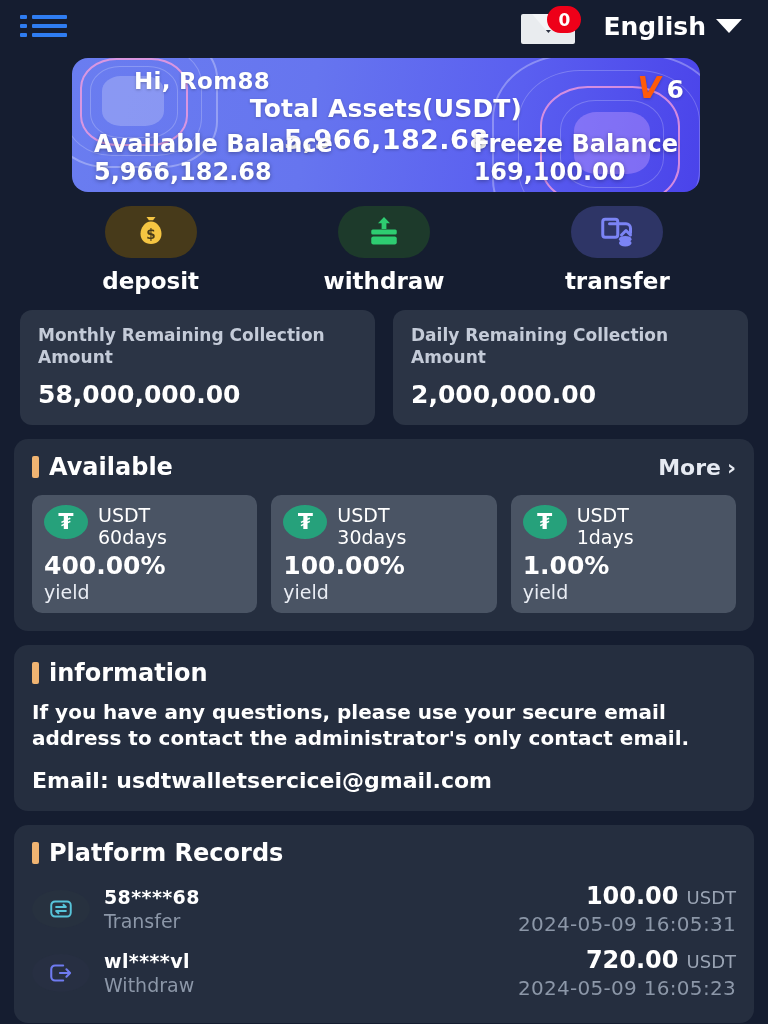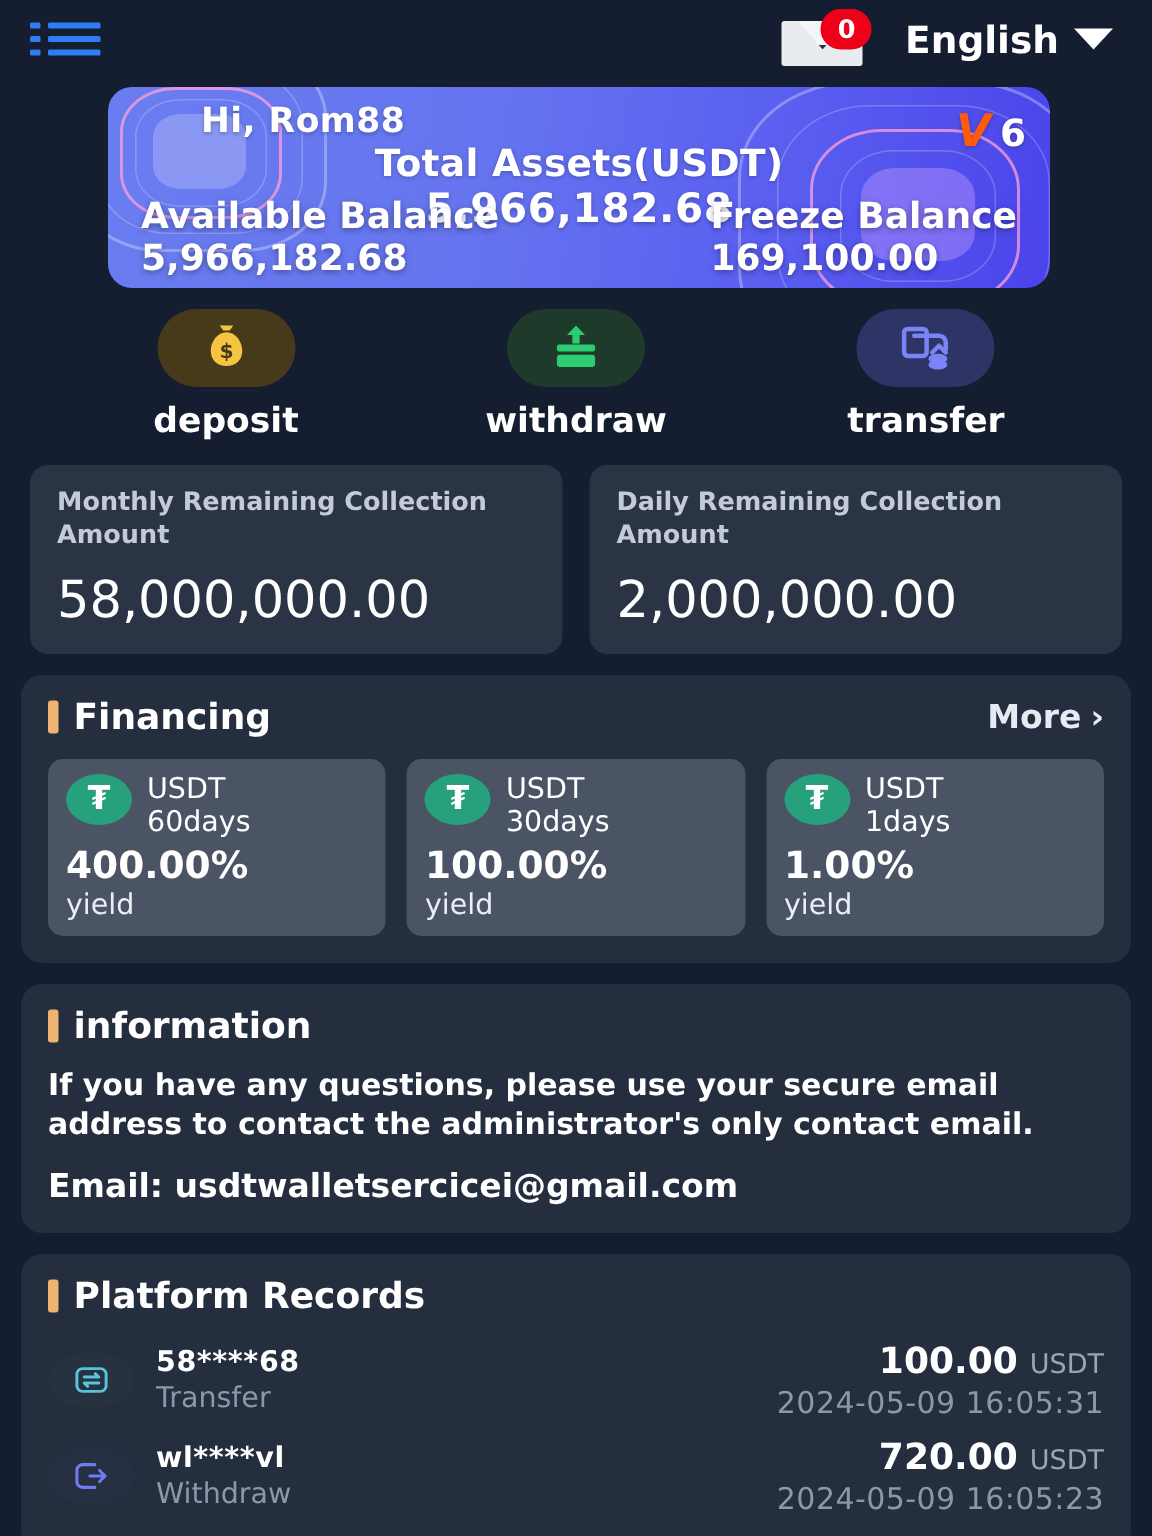--- a/index.html
+++ b/index.html
@@ -118,21 +118,21 @@
   }
   .action-label { margin-top: 10px; color: #fff; font-size: 23px; font-weight: bold; }
 
   
   .collect-row { display: flex; gap: 18px; padding: 16px 20px 0 20px; }
   .collect {
     flex: 1; background: #2b3445; border-radius: 12px;
     padding: 14px 18px 16px 18px;
   }
   .collect .ttl { color: #c4cbd8; font-size: 17px; font-weight: bold; line-height: 1.3; }
-  .collect .amt { color: #ffffff; font-size: 34px; font-weight: normal; margin-top: 12px; }
+  .collect .amt { color: #ffffff; font-size: 25px; font-weight: bold; margin-top: 12px; }
 
   
   .panel {
     margin: 14px 14px 0 14px; background: #252e3f;
     border-radius: 14px; padding: 14px 18px 18px 18px;
   }
   .panel-head { display: flex; align-items: center; }
   .panel-title { display: flex; align-items: center; gap: 10px; }
   .tick { width: 7px; height: 22px; background: #f0b472; border-radius: 2px; }
   .panel-title span { color: #fff; font-size: 24px; font-weight: bold; }
@@ -296,21 +296,21 @@
   <div class="collect">
     <div class="ttl">Daily Remaining Collection Amount</div>
     <div class="amt">2,000,000.00</div>
   </div>
 </div>
 
 <div class="panel">
   <div class="panel-head">
     <div class="panel-title">
       <span class="tick"></span>
-      <span>Financing</span>
+      <span>Available</span>
     </div>
     <div class="more">
       <span>More</span>
       <span>›</span>
     </div>
   </div>
 
   <div class="fin-row">
     <div class="fin">
       <div class="fin-top">

